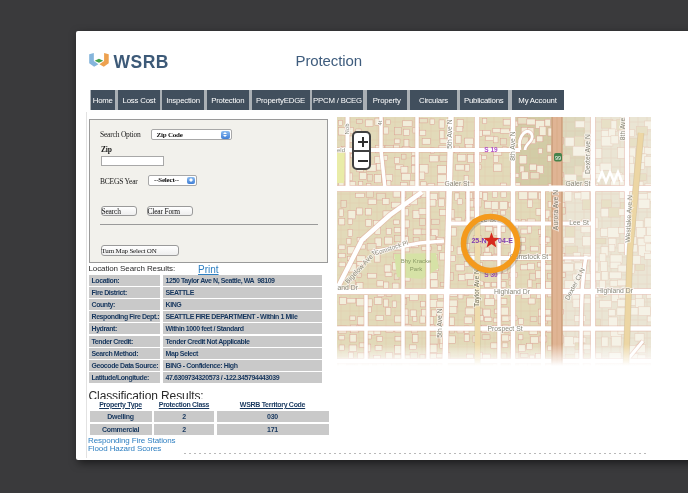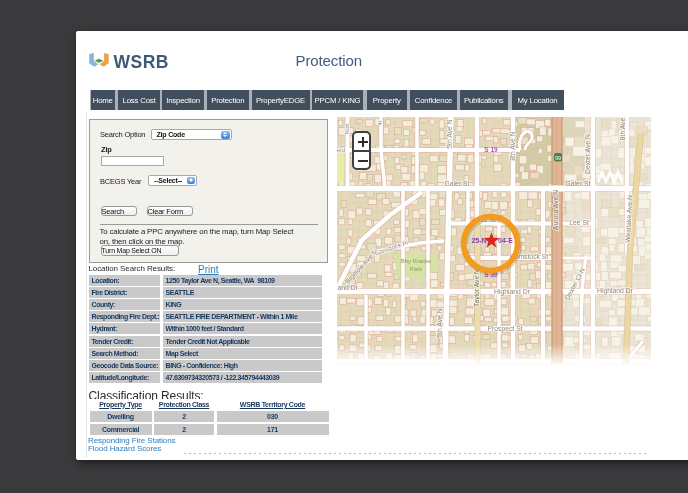--- a/index.html
+++ b/index.html
@@ -8,21 +8,21 @@
 #win > * { position:absolute; }
 .logo { left:13.2px; top:22.2px; width:20.5px; height:14.5px; }
 .logotx { left:37.5px; top:20.5px; font-size:17.5px; font-weight:bold; color:#3d5a78; letter-spacing:0.5px; }
 .title { left:219.5px; top:21px; font-size:15px; color:#3e5c7d; font-weight:500; letter-spacing:-0.1px; }
 #nav { left:0; top:59px; width:576px; height:20px; }
 #navbk { position:absolute; left:14px; top:0; width:473.5px; height:20px; background:#aab0b5; }
 .tab { position:absolute; top:0; height:20px; background:#414f5d; color:#fff;
   font-size:7.8px; letter-spacing:-0.2px; text-align:center; line-height:21px; white-space:nowrap; overflow:hidden; }
 .vline { left:10px; top:81px; width:1px; height:346px; background:#e2e2e2; }
 #panel { left:13px; top:88px; width:239px; height:144px; background:#f2f1ec; border:1px solid #9a9a9a; }
-#panel * { position:absolute; }
+#panel * { position:absolute;font-family:Liberation Serif, serif; }
 .flab { font-size:7.5px; color:#1a1a1a; letter-spacing:-0.2px; }
 .sel { background:#fff; border:1px solid #a8a8a8; border-radius:2px; font-size:7px; font-weight:bold; color:#111; letter-spacing:-0.2px; }
 .step { position:absolute; right:1px; top:0.5px; bottom:0.5px; width:8.5px; border-radius:2px;
   background:linear-gradient(#8cbcf0,#3f7ed6); }
 .step:before { content:""; position:absolute; left:2.1px; top:1.6px; border:2.2px solid transparent; border-bottom-color:#fff; border-top-width:0; }
 .step:after { content:""; position:absolute; left:2.1px; bottom:1.6px; border:2.2px solid transparent; border-top-color:#fff; border-bottom-width:0; }
 .btn { background:linear-gradient(#ffffff,#eeeeee); border:1px solid #9a9a9a; border-radius:3px;
   font-size:7.5px; color:#111; text-align:left; letter-spacing:-0.2px; }
 .lsr { left:12.5px; top:233px; font-size:8px; color:#2a2a2a; letter-spacing:-0.1px; }
 .print { left:122px; top:233px; font-size:10px; color:#2d7fc1; text-decoration:underline; }
@@ -54,38 +54,37 @@
   </svg>
   <div class="logotx">WSRB</div>
   <div class="title">Protection</div>
   <div id="nav">
       <div id="navbk"></div>
       <div class="tab" style="left:14.5px;width:24.5px">Home</div>
       <div class="tab" style="left:42px;width:42px">Loss Cost</div>
       <div class="tab" style="left:86px;width:42px">Inspection</div>
       <div class="tab" style="left:130.5px;width:42.5px">Protection</div>
       <div class="tab" style="left:175.5px;width:58px">PropertyEDGE</div>
-      <div class="tab" style="left:236px;width:51px">PPCM / KING</div>
+      <div class="tab" style="left:236px;width:51px">PPCM / BCEG</div>
       <div class="tab" style="left:291px;width:39.5px">Property</div>
-      <div class="tab" style="left:334px;width:47px">Confidence</div>
+      <div class="tab" style="left:334px;width:47px">Circulars</div>
       <div class="tab" style="left:384px;width:47.5px">Publications</div>
-      <div class="tab" style="left:435.5px;width:52px">My Location</div>
+      <div class="tab" style="left:435.5px;width:52px">My Account</div>
     </div>
   <div class="vline"></div>
   <div id="panel">
     <div class="flab" style="left:10px;top:10.2px">Search Option</div>
     <div class="sel" style="left:60.5px;top:9px;width:81px;height:11px;line-height:10px;padding-left:5px">Zip Code<span class="step"></span></div>
     <div class="flab" style="left:11px;top:24.5px;font-weight:bold">Zip</div>
     <div style="left:11px;top:35.5px;width:63px;height:10px;background:#fff;border:1px solid #a8a8a8"></div>
     <div class="flab" style="left:10px;top:57px">BCEGS Year</div>
     <div class="sel" style="left:58px;top:55px;width:49px;height:10.5px;line-height:9.5px;padding-left:5px">--Select--<span class="step"></span></div>
     <div class="btn" style="left:10.5px;top:85.5px;width:36.5px;height:10px;line-height:9px">Search</div>
     <div class="btn" style="left:56.5px;top:85.5px;width:46.5px;height:10px;line-height:9px">Clear Form</div>
     <div style="left:10px;top:103.5px;width:218px;height:1px;background:#9a9a9a"></div>
-    <div class="flab" style="left:9.5px;top:106.5px;width:226px;line-height:10.8px;font-size:7.8px;letter-spacing:-0.15px">To calculate a PPC anywhere on the map, turn Map Select<br>on, then click on the map.</div>
     <div class="btn" style="left:10.5px;top:124.5px;width:78px;height:11px;line-height:10px;font-size:7px">Turn Map Select ON</div>
   </div>
   <div class="lsr">Location Search Results:</div>
   <div class="print">Print</div>
   <div class="rrow" style="top:243.5px">
       <div class="rk">Location:</div>
       <div class="rv">1250 Taylor Ave N, Seattle, WA&nbsp; 98109</div>
     </div>
     <div class="rrow" style="top:255.7px">
       <div class="rk">Fire District:</div>

